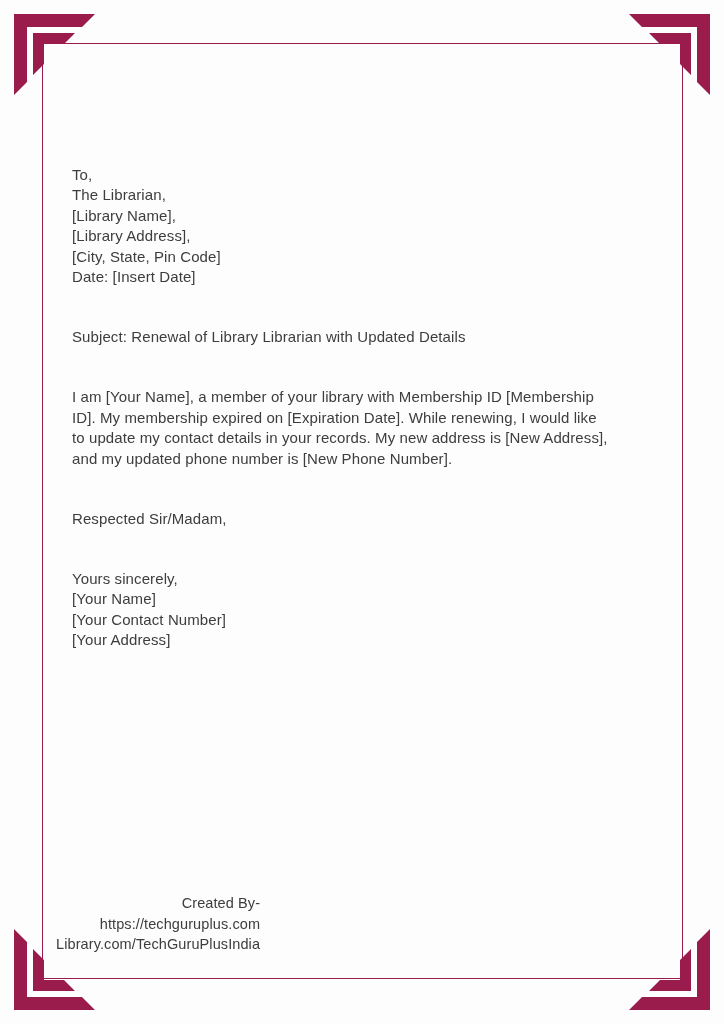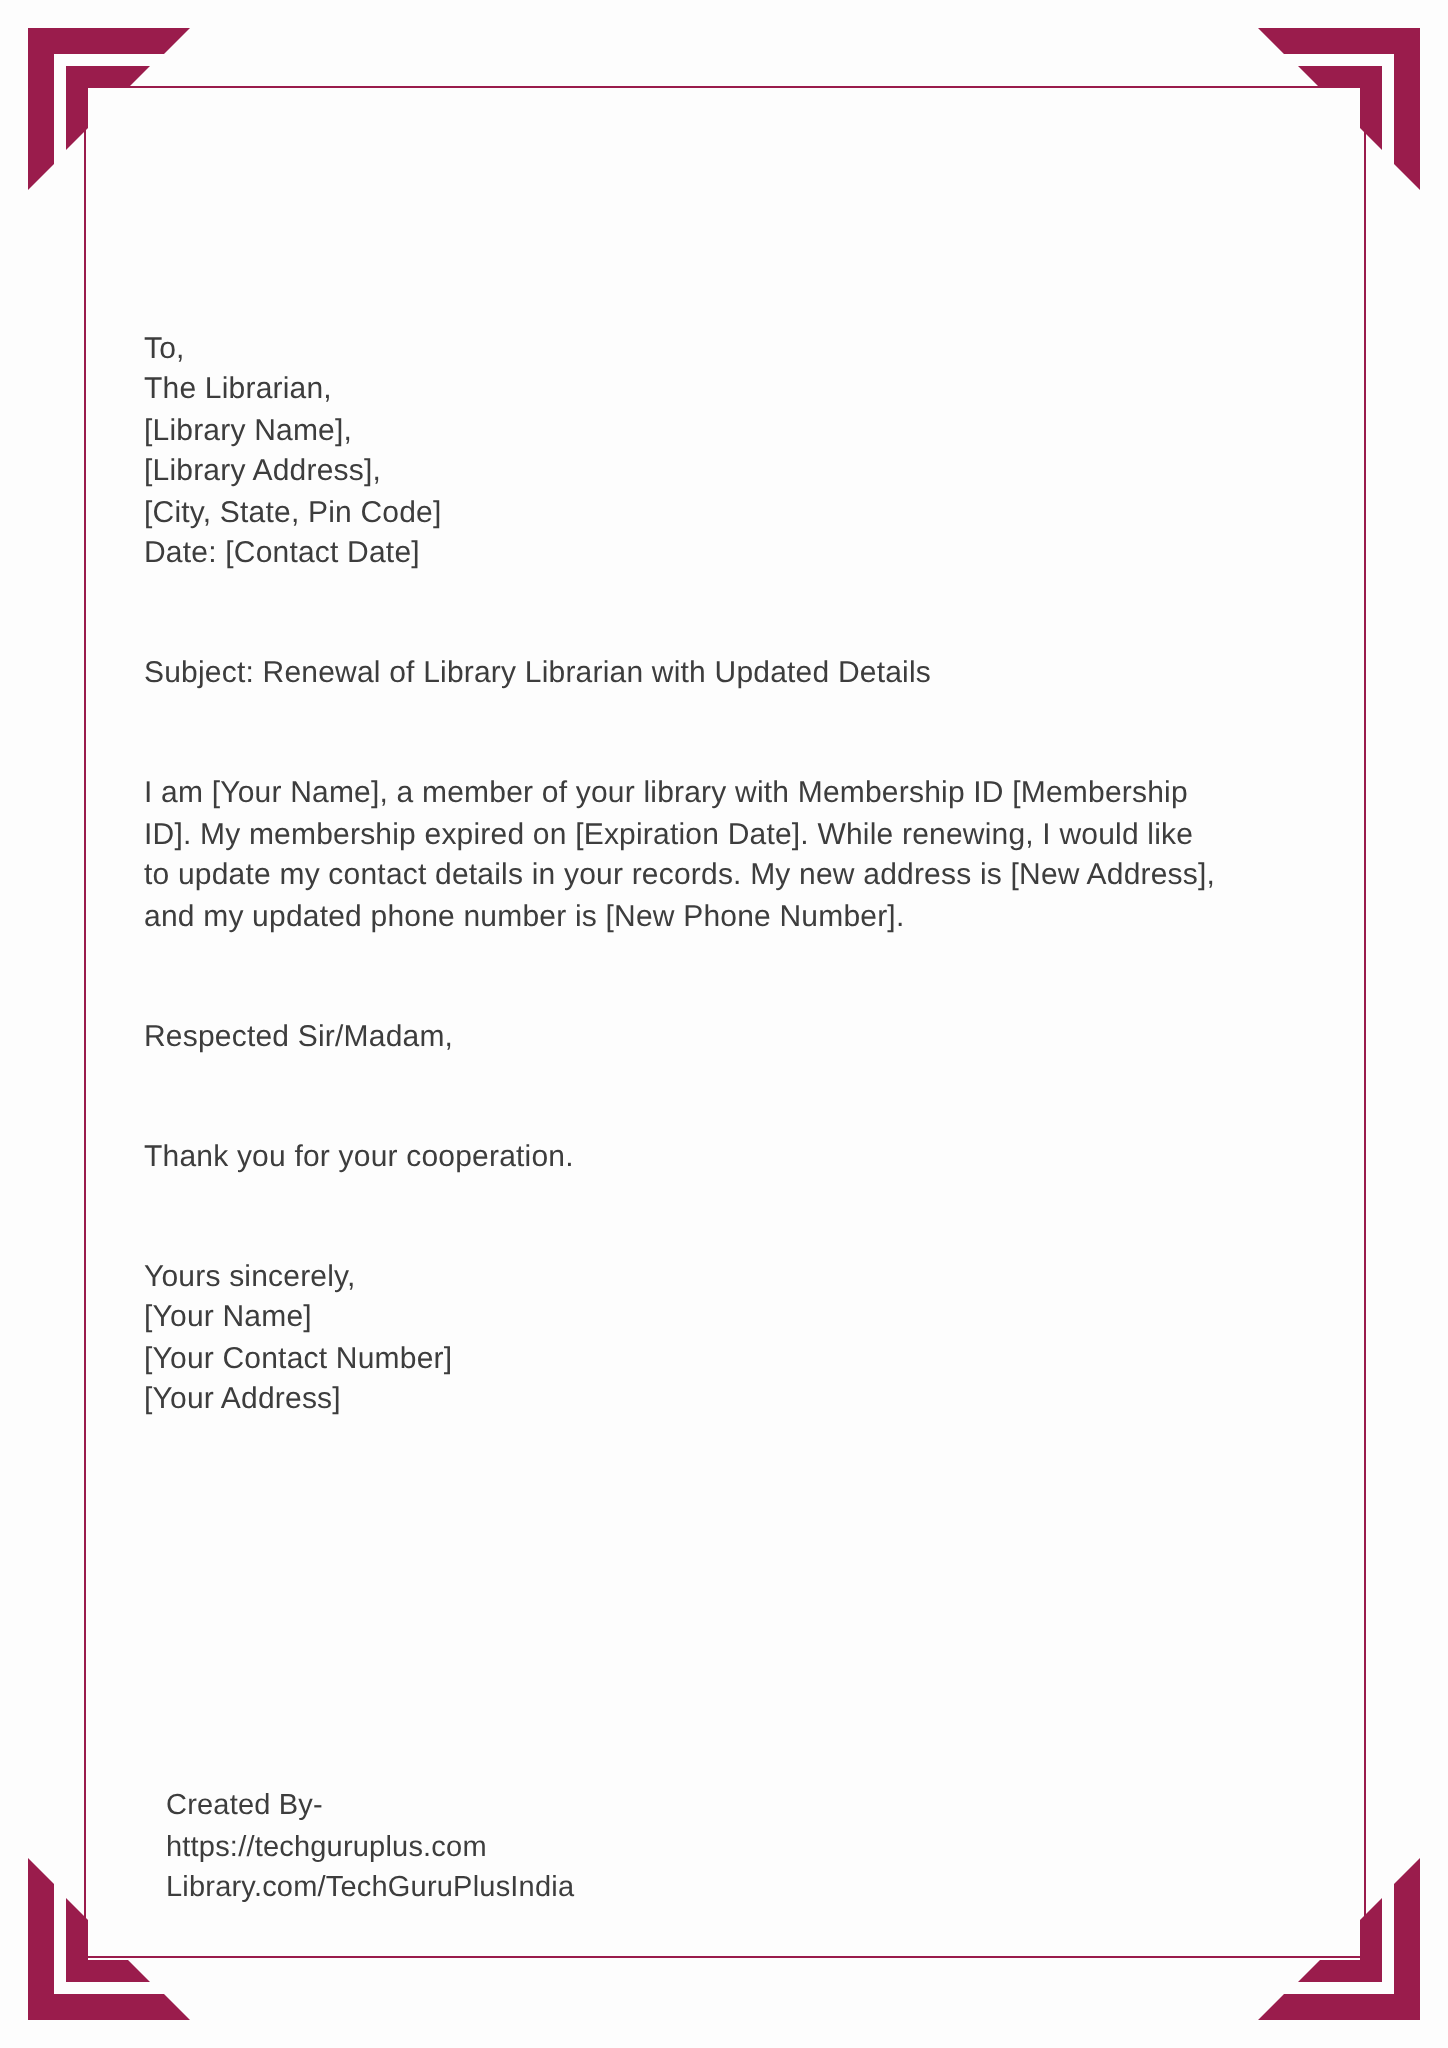--- a/index.html
+++ b/index.html
@@ -46,25 +46,26 @@
     width: 596px;
     font-size: 15px;
     line-height: 20.5px;
     letter-spacing: 0.1px;
     white-space: pre-line;
   }
   .letter-body > div { margin: 0 0 19px 0; }
 
   .footer {
     position: absolute;
-    left: 83px;
+    left: 56px;
     top: 893px;
     font-size: 14.5px;
     line-height: 20.5px;
     letter-spacing: 0.1px;
+    text-align: right;
   }
   .footer div { white-space: pre; }
 </style>
 </head>
 <body>
 
 <div class="page">
 
   <div class="frame"></div>
 
@@ -92,28 +93,27 @@
       <polygon points="20,20 62,20 51,31 31,31 31,51 20,62"></polygon>
     </svg>
   </div>
 
   <div class="letter-body">
     <div>To,
 The Librarian,
 [Library Name],
 [Library Address],
 [City, State, Pin Code]
-Date: [Contact Date]</div>
+Date: [Insert Date]</div>
     <div>Subject: Renewal of Library Librarian with Updated Details</div>
     <div>I am [Your Name], a member of your library with Membership ID [Membership
 ID]. My membership expired on [Expiration Date]. While renewing, I would like
 to update my contact details in your records. My new address is [New Address],
 and my updated phone number is [New Phone Number].</div>
     <div>Respected Sir/Madam,</div>
-    <div>Thank you for your cooperation.</div>
     <div>Yours sincerely,
 [Your Name]
 [Your Contact Number]
 [Your Address]</div>
   </div>
 
   <div class="footer">
     <div>Created By-</div>
     <div>https://techguruplus.com</div>
     <div>Library.com/TechGuruPlusIndia</div>

